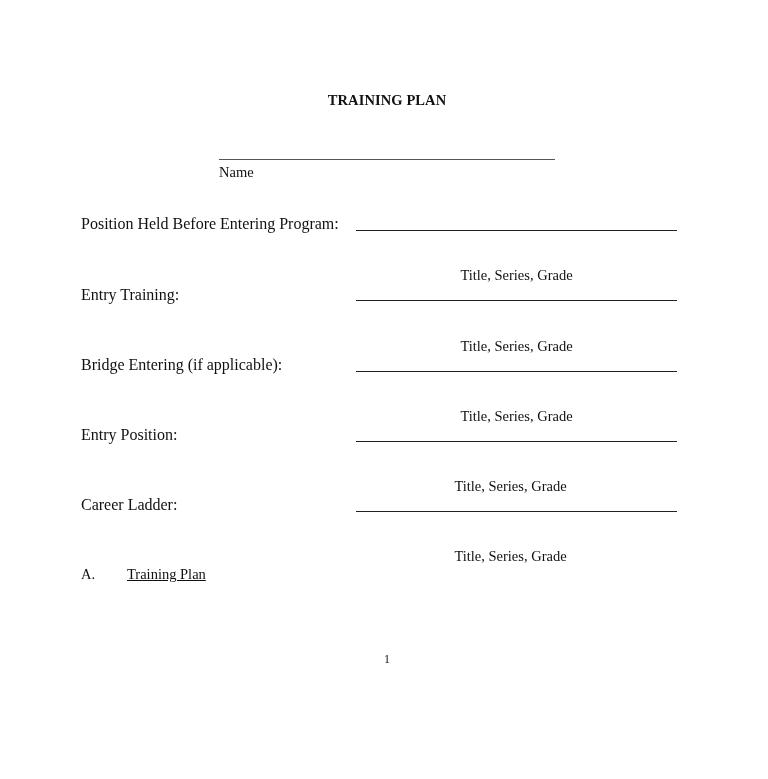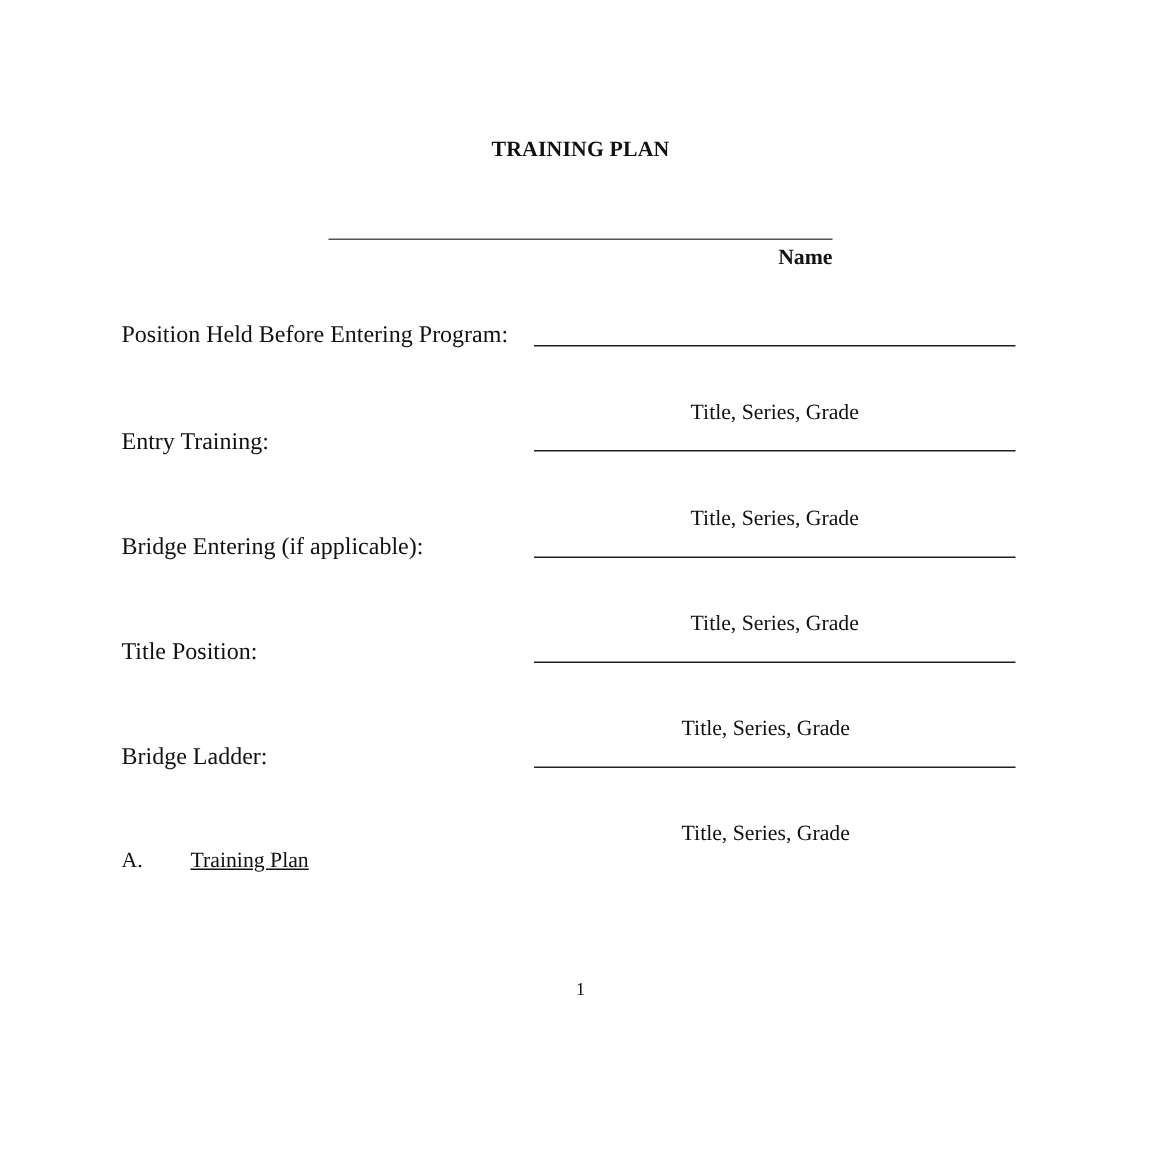--- a/index.html
+++ b/index.html
@@ -1,21 +1,21 @@
 <!DOCTYPE html>
 <html><head>
 <meta charset="utf-8">
 <style>
   html, body { margin: 0; padding: 0; background: #ffffff; }
   body { width: 768px; height: 779px; position: relative; overflow: hidden;
          font-family: "Liberation Serif", "DejaVu Serif", serif; color: #111; }
   .abs { position: absolute; white-space: nowrap; }
   .title { left: 0; width: 774px; top: 92px; text-align: center; font-weight: bold; font-size: 14.5px; letter-spacing: 0.1px; }
   .name-line { left: 219px; top: 159px; width: 336px; height: 0; border-top: 1.4px solid #555; }
-  .name-label { left: 219px; width: 336px; top: 164px; text-align: right; font-size: 14.5px; font-weight: bold; }
+  .name-label { left: 219px; width: 336px; top: 164px; text-align: left; font-size: 14.5px; }
   .row-label { left: 81px; font-size: 16px; }
   .row-line { left: 356px; width: 321px; height: 0; border-top: 1.4px solid #222; }
   .row-caption { left: 356px; width: 321px; text-align: center; font-size: 14.5px; margin-top: 32px; }
   .sec-letter { left: 81px; top: 566px; font-size: 14.5px; }
   .sec-title { left: 127px; top: 566px; font-size: 14.5px; text-decoration: underline; }
   .page-num { left: 0; width: 774px; top: 652px; text-align: center; font-size: 12px; }
 </style>
 </head>
 <body>
 
@@ -30,25 +30,25 @@
   <div class="abs row-caption" style="top:235px">Title, Series, Grade</div>
 
   <div class="abs row-label" style="top:286px">Entry Training:</div>
   <div class="abs row-line" style="top:300px"></div>
   <div class="abs row-caption" style="top:306px">Title, Series, Grade</div>
 
   <div class="abs row-label" style="top:356px">Bridge Entering (if applicable):</div>
   <div class="abs row-line" style="top:371px"></div>
   <div class="abs row-caption" style="top:376px">Title, Series, Grade</div>
 
-  <div class="abs row-label" style="top:426px">Title Position:</div>
+  <div class="abs row-label" style="top:426px">Entry Position:</div>
   <div class="abs row-line" style="top:441px"></div>
   <div class="abs row-caption" style="top:446px; left:350px">Title, Series, Grade</div>
 
-  <div class="abs row-label" style="top:496px">Bridge Ladder:</div>
+  <div class="abs row-label" style="top:496px">Career Ladder:</div>
   <div class="abs row-line" style="top:511px"></div>
   <div class="abs row-caption" style="top:516px; left:350px">Title, Series, Grade</div>
 
   <div class="abs sec-letter">A.</div>
   <div class="abs sec-title">Training Plan</div>
 
   <div class="abs page-num">1</div>
 </div>
 
 </body></html>

